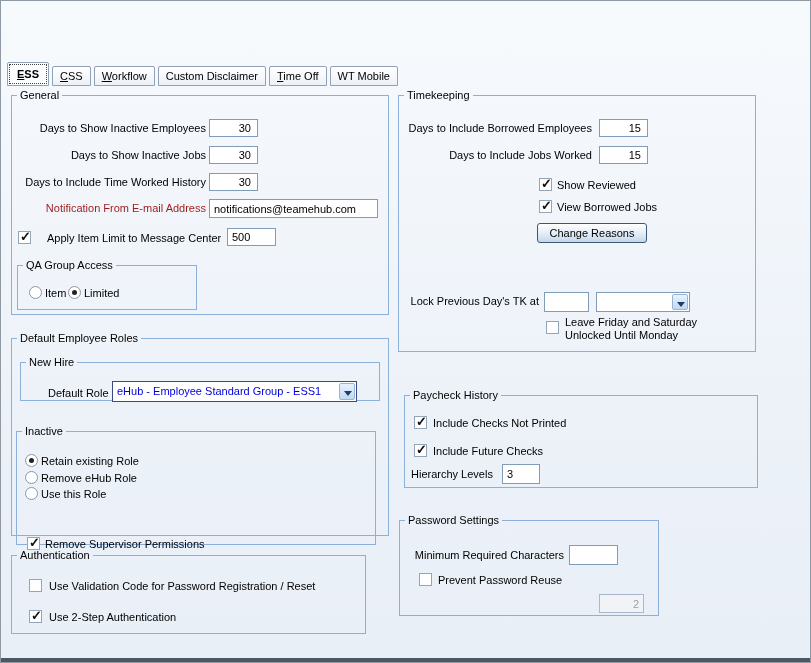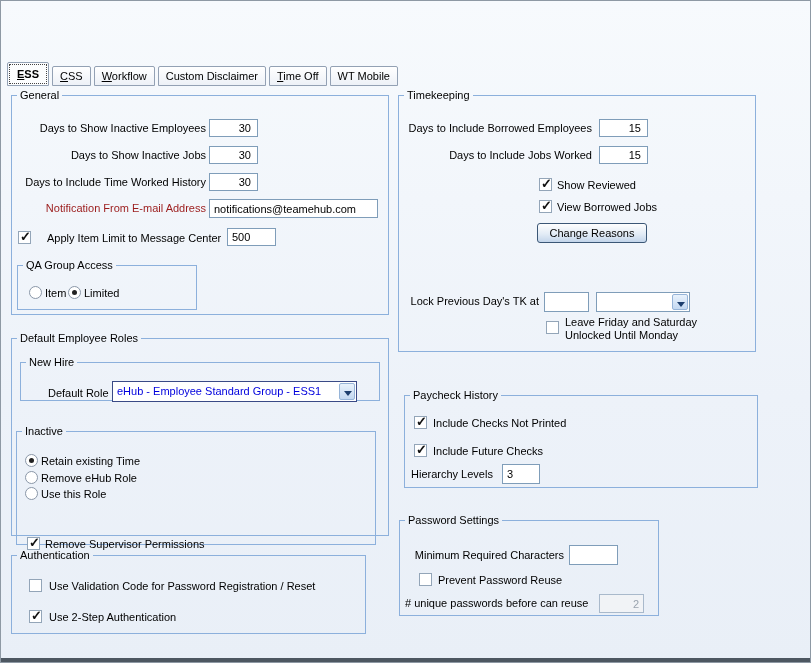--- a/index.html
+++ b/index.html
@@ -119,21 +119,21 @@
       <div class="lbl" style="left:27px;top:19px;">Default Role</div>
       <div class="combo role" style="left:91px;top:13px;width:245px;height:21px;">
         <span class="val">eHub - Employee Standard Group - ESS1</span>
         <span class="dd"></span>
       </div>
     </fieldset>
 
     <fieldset class="fs" style="left:4px;top:65px;width:360px;height:120px;margin-top:16px;">
       <legend>Inactive</legend>
       <span class="radio on" style="left:8px;top:17px;"></span>
-      <div class="lbl cblbl" style="left:24px;top:18px;">Retain existing Time</div>
+      <div class="lbl cblbl" style="left:24px;top:18px;">Retain existing Role</div>
       <span class="radio" style="left:8px;top:34px;"></span>
       <div class="lbl cblbl" style="left:24px;top:35px;">Remove eHub Role</div>
       <span class="radio" style="left:8px;top:50px;"></span>
       <div class="lbl cblbl" style="left:24px;top:51px;">Use this Role</div>
 
       <span class="cb on" style="left:10px;top:100px;"></span>
       <div class="lbl cblbl" style="left:28px;top:101px;">Remove Supervisor Permissions</div>
     </fieldset>
   </fieldset>
 
@@ -185,18 +185,17 @@
     <div class="lbl" style="left:6px;top:67px;">Hierarchy Levels</div>
     <input class="tb" style="left: 97px; top: 63px; width: 38px; height: 20px;" value="3">
   </fieldset>
 
   <fieldset class="fs" style="left:398px;top:497px;width:260px;height:102px;margin-top:16px;">
     <legend>Password Settings</legend>
     <div class="lbl r" style="left:0;top:23px;width:164px;">Minimum Required Characters</div>
     <input class="tb" style="left: 169px; top: 19px; width: 49px; height: 20px;" value="">
     <span class="cb" style="left:19px;top:47px;"></span>
     <div class="lbl cblbl" style="left:38px;top:48px;">Prevent Password Reuse</div>
-    <div class="lbl" style="left:5px;top:71px;"># unique passwords before can reuse</div>
     <input class="tb dis" disabled="" style="left: 199px; top: 68px; width: 45px; height: 19px;" value="2">
   </fieldset>
 
   <div class="bottom-edge"></div>
 </div>
 
 </body></html>

